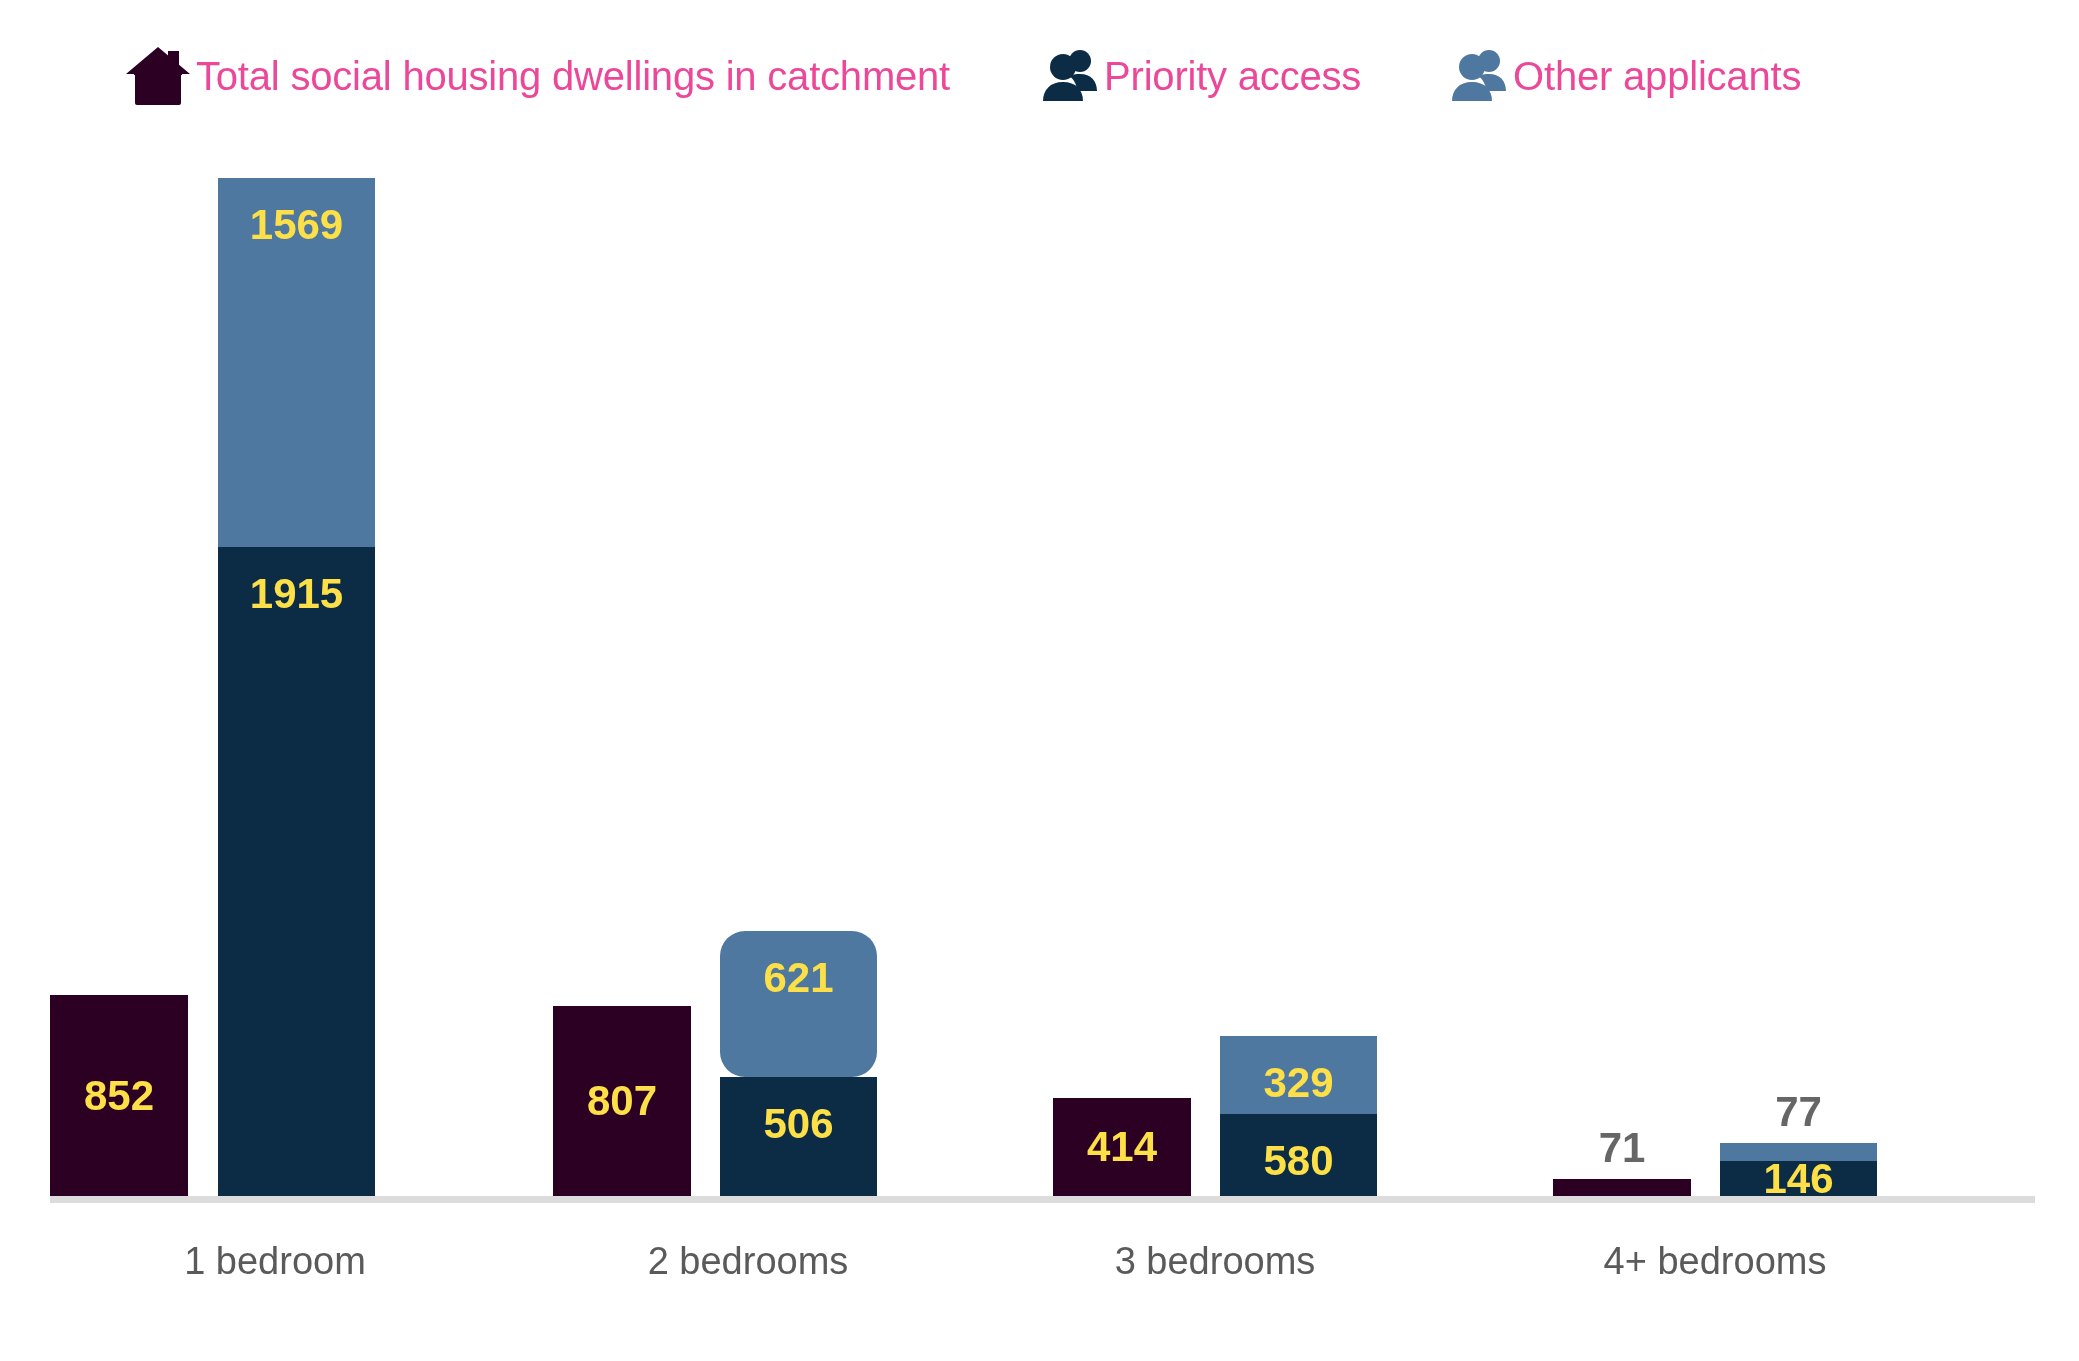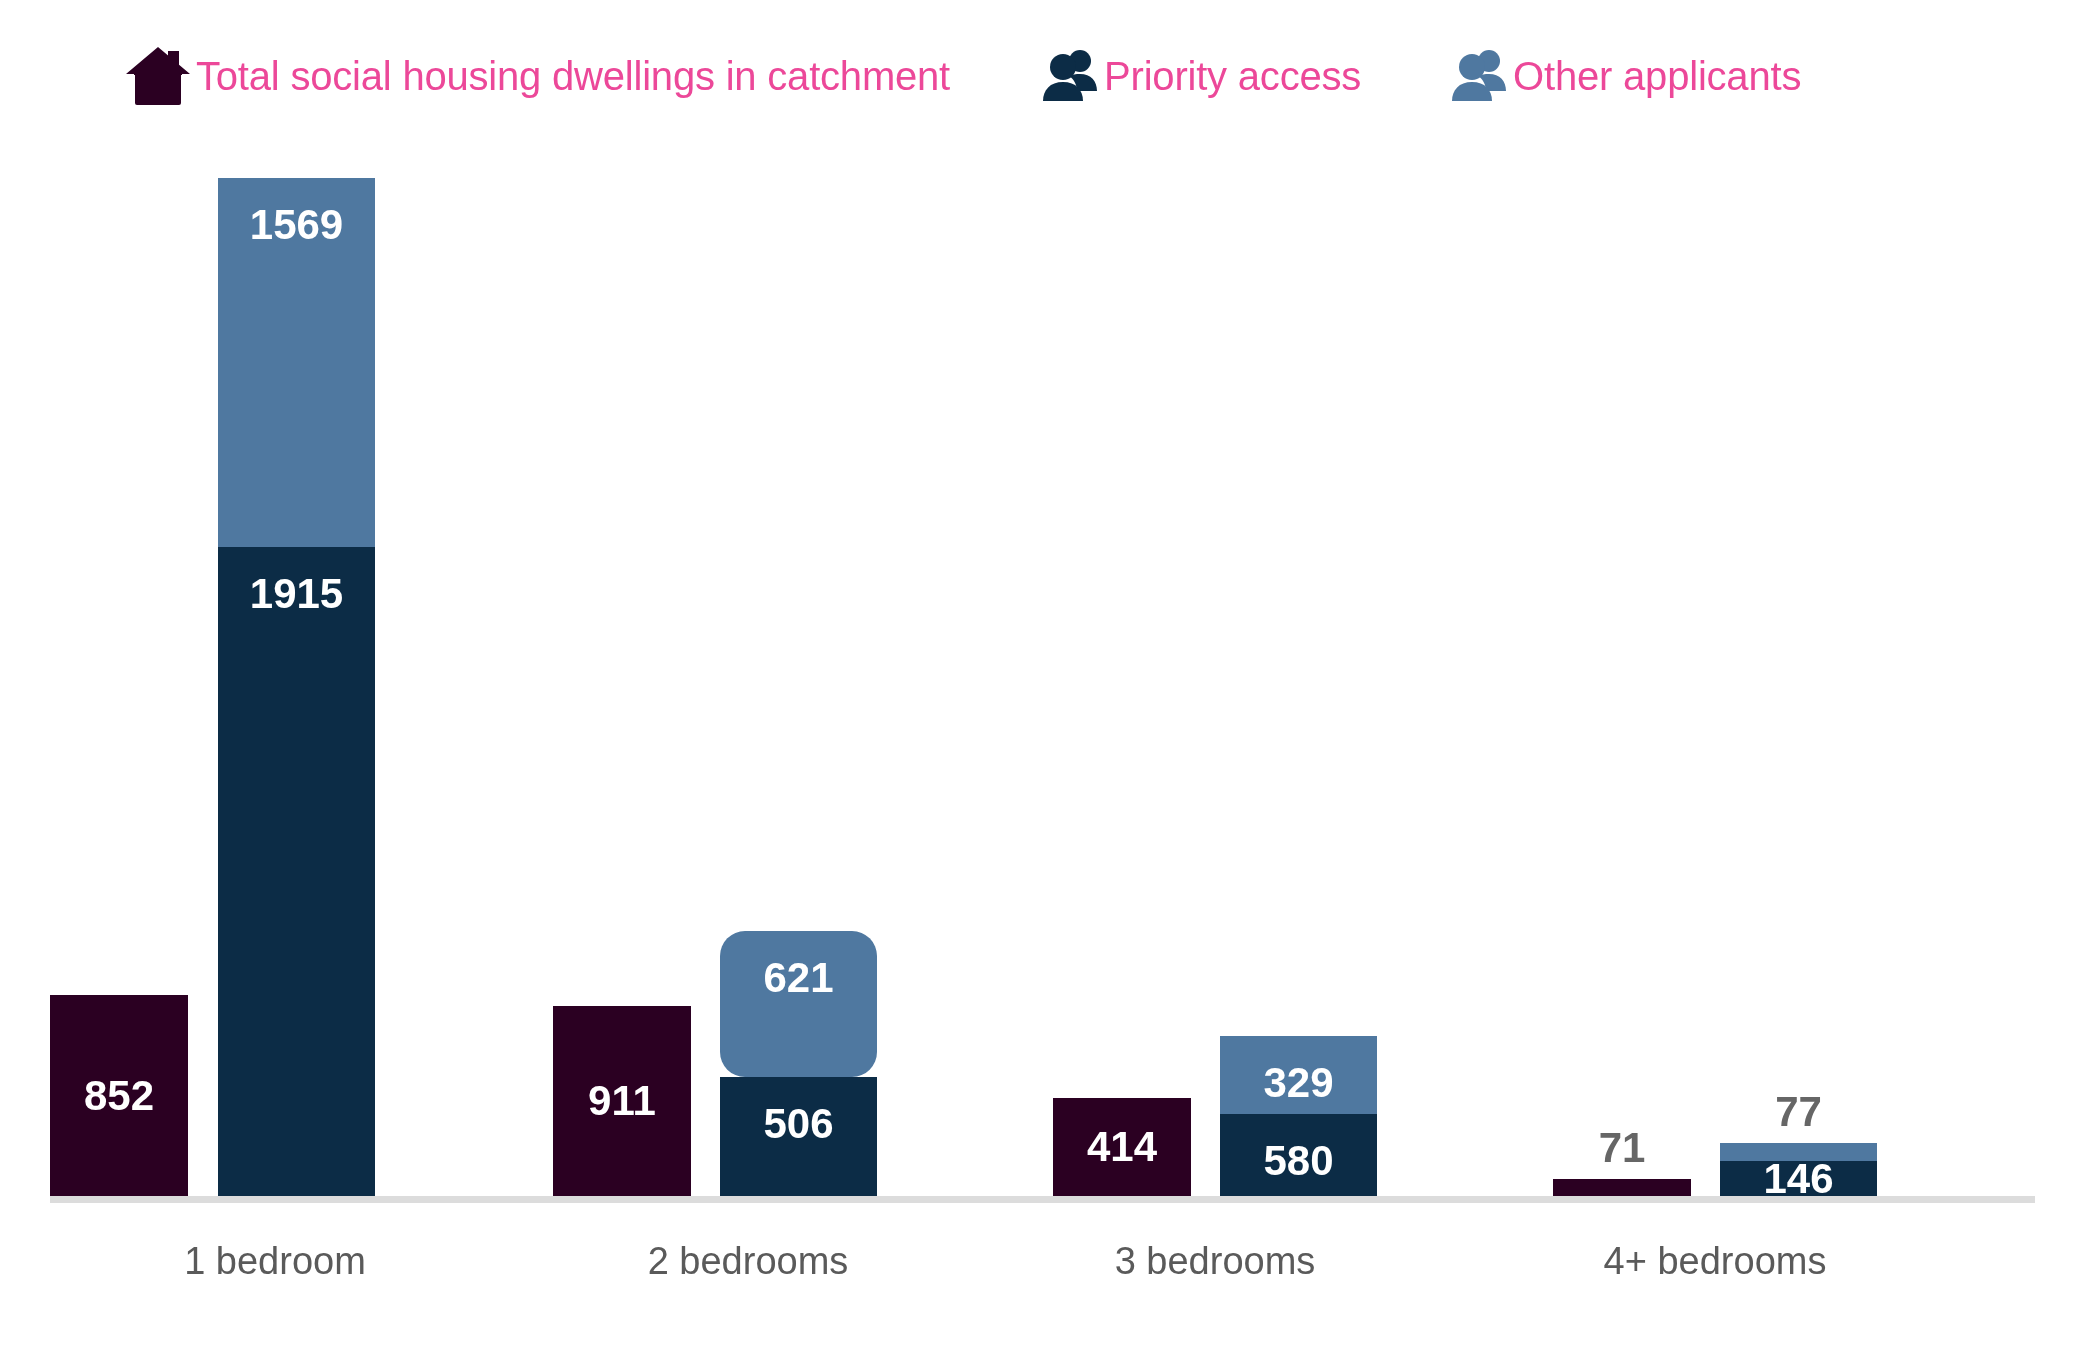--- a/index.html
+++ b/index.html
@@ -87,21 +87,21 @@
   .seg-navy   { background: #0C2C46; }
   .seg-blue   { background: #4F78A0; }
 
   .seg-label {
     position: absolute;
     left: 0;
     width: 100%;
     text-align: center;
     font-size: 42px;
     font-weight: bold;
-    color: #ffffff;
+    color: #fde047;
     line-height: 1;
     white-space: nowrap;
   }
   .seg-label.inside-top { top: 26px; }
   .seg-label.inside-mid { top: 50%; transform: translateY(-50%); }
 
   .outside-label {
     position: absolute;
     text-align: center;
     font-size: 42px;
@@ -175,21 +175,21 @@
       <div class="seg seg-blue" style="top:0; height:369px;">
         <span class="seg-label inside-top">1569</span>
       </div>
       <div class="seg seg-navy" style="top:369px; height:649px;">
         <span class="seg-label inside-top">1915</span>
       </div>
     </div>
 
     <div class="bar" style="left:553px; width:138px; top:1006px; height:190px;">
       <div class="seg seg-purple" style="top:0; height:190px;">
-        <span class="seg-label inside-mid">911</span>
+        <span class="seg-label inside-mid">807</span>
       </div>
     </div>
 
     <div class="bar" style="left:720px; width:157px; top:931px; height:265px;">
       <div class="seg seg-blue" style="top:0; height:146px;border-radius:25px;">
         <span class="seg-label inside-top">621</span>
       </div>
       <div class="seg seg-navy" style="top:146px; height:119px;">
         <span class="seg-label inside-top">506</span>
       </div>

